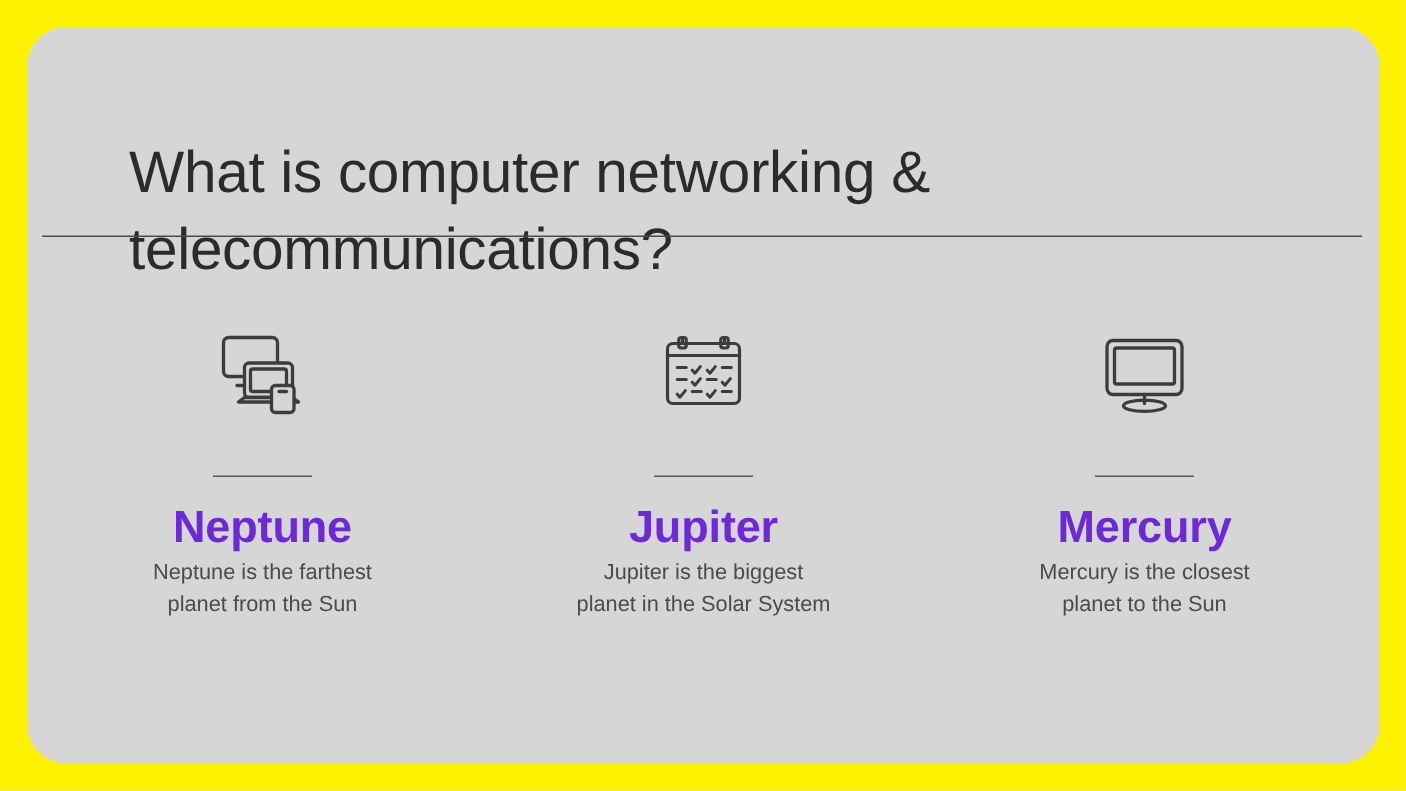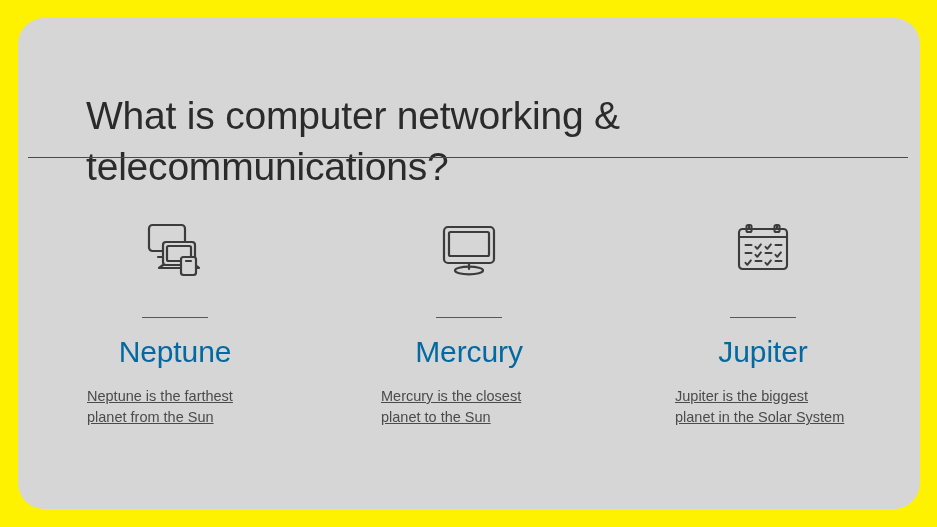--- a/index.html
+++ b/index.html
@@ -78,34 +78,33 @@
   .col-rule {
     width: 66px;
     height: 1px;
     background: #585858;
     margin-top: 37px;
   }
 
   .col-heading {
     margin-top: 16px;
     font-size: 30px;
-    font-weight: 400;
-    color: #0369a1;
+    font-weight: 700;
+    color: #6d28d9;
     line-height: 1.2;
     letter-spacing: -0.1px;
   }
 
   .col-body {
-    margin-top: 16px;
+    margin-top: 2px;
     width: 176px;
-    text-align: left;
+    text-align: center;
     font-size: 14.5px;
     line-height: 1.48;
     color: #4b4b4b;
-    text-decoration: underline;
   }
 </style>
 </head>
 <body>
 
 <div class="slide">
 
   <h1 class="slide-title">What is computer networking &amp; telecommunications?</h1>
 
   <div class="title-rule"></div>
@@ -126,34 +125,20 @@
         </svg>
       </div>
       <div class="col-rule"></div>
       <div class="col-heading">Neptune</div>
       <div class="col-body">Neptune is the farthest planet from the Sun</div>
     </div>
 
 
     <div class="column">
       <div class="col-icon">
-        <svg width="62" height="56" viewBox="0 0 62 56" fill="none" stroke="#3c3c3c" stroke-width="2.2" stroke-linecap="round" stroke-linejoin="round">
-          <rect x="6" y="6" width="50" height="36" rx="4"></rect>
-          <rect x="11" y="11" width="40" height="24" rx="1.5"></rect>
-          <path d="M31 42 v6"></path>
-          <ellipse cx="31" cy="49.5" rx="14" ry="3.8"></ellipse>
-        </svg>
-      </div>
-      <div class="col-rule"></div>
-      <div class="col-heading">Mercury</div>
-      <div class="col-body">Mercury is the closest planet to the Sun</div>
-    </div>
-
-    <div class="column">
-      <div class="col-icon">
         <svg width="60" height="56" viewBox="0 0 60 56" fill="none" stroke="#3c3c3c" stroke-width="2.1" stroke-linecap="round" stroke-linejoin="round">
           <path d="M16 8 v-3.5"></path>
           <path d="M44 8 v-3.5"></path>
           <rect x="13.5" y="4" width="5" height="7" rx="1.6"></rect>
           <rect x="41.5" y="4" width="5" height="7" rx="1.6"></rect>
           <rect x="6" y="8" width="48" height="40" rx="3.5"></rect>
           <path d="M6 16 h48"></path>
           <g stroke-width="2">
             <path d="M12.5 24 h6"></path>
             <path d="M22.5 25.8 l1.8 2 3.6 -4.4"></path>
@@ -168,14 +153,28 @@
             <path d="M32.5 41.8 l1.8 2 3.6 -4.4"></path>
             <path d="M42.5 40 h6"></path>
           </g>
         </svg>
       </div>
       <div class="col-rule"></div>
       <div class="col-heading">Jupiter</div>
       <div class="col-body">Jupiter is the biggest planet in the Solar System</div>
     </div>
 
+    <div class="column">
+      <div class="col-icon">
+        <svg width="62" height="56" viewBox="0 0 62 56" fill="none" stroke="#3c3c3c" stroke-width="2.2" stroke-linecap="round" stroke-linejoin="round">
+          <rect x="6" y="6" width="50" height="36" rx="4"></rect>
+          <rect x="11" y="11" width="40" height="24" rx="1.5"></rect>
+          <path d="M31 42 v6"></path>
+          <ellipse cx="31" cy="49.5" rx="14" ry="3.8"></ellipse>
+        </svg>
+      </div>
+      <div class="col-rule"></div>
+      <div class="col-heading">Mercury</div>
+      <div class="col-body">Mercury is the closest planet to the Sun</div>
+    </div>
+
   </div>
 </div>
 
 </body></html>

